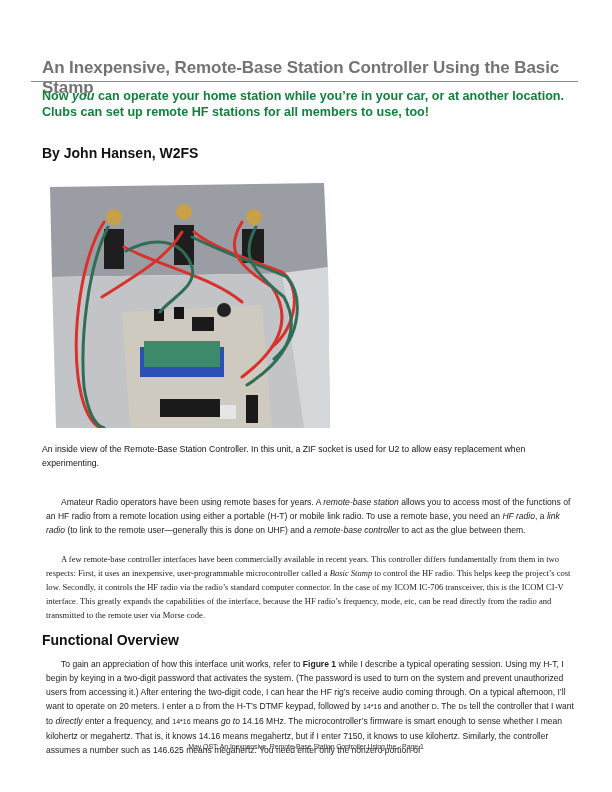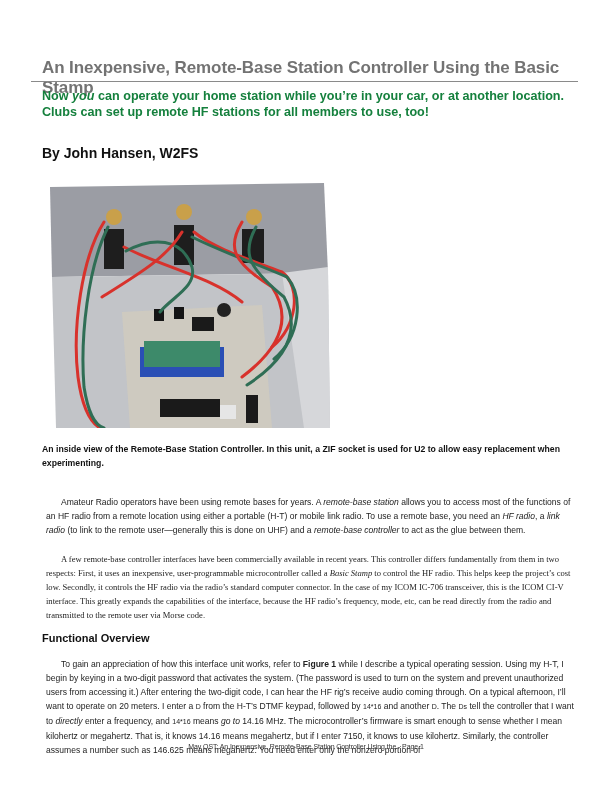--- a/index.html
+++ b/index.html
@@ -22,32 +22,32 @@
     .byline {
       position: absolute; left: 42px; top: 145px; margin: 0;
       font-size: 14px; font-weight: bold; color: #111;
     }
     .photo {
       position: absolute; left: 42px; top: 177px; width: 288px; height: 251px;
       overflow: hidden; background: #d9dadc;
     }
     .caption {
       position: absolute; left: 42px; top: 442px; width: 530px; margin: 0;
-      font-size: 8.7px; font-weight: bold; line-height: 14px; color: #111;
+      font-size: 8.7px; font-weight: normal; line-height: 14px; color: #111;
     }
     .body-text {
       position: absolute; left: 42px; width: 530px; margin: 4px;
       font-size: 8.55px; line-height: 14px; color: #222; text-indent: 15px;
     }
     .p1 { top: 491px; }
     .p2 { top: 548px; font-family: Liberation Serif, serif; }
     .p3 { top: 653px; }
     .section-head {
       position: absolute; left: 42px; top: 632px; margin: 0;
-      font-size: 11px; font-weight: bold; color: #111;
+      font-size: 14px; font-weight: bold; color: #111;
     }
     .sc { font-size: 7px; }
     .footer {
       position: absolute; left: 0; top: 743px; width: 612px; text-align: center;
       font-size: 7px; color: #333; letter-spacing: -0.1px;
     }
   </style>
 </head>
 <body>
 

